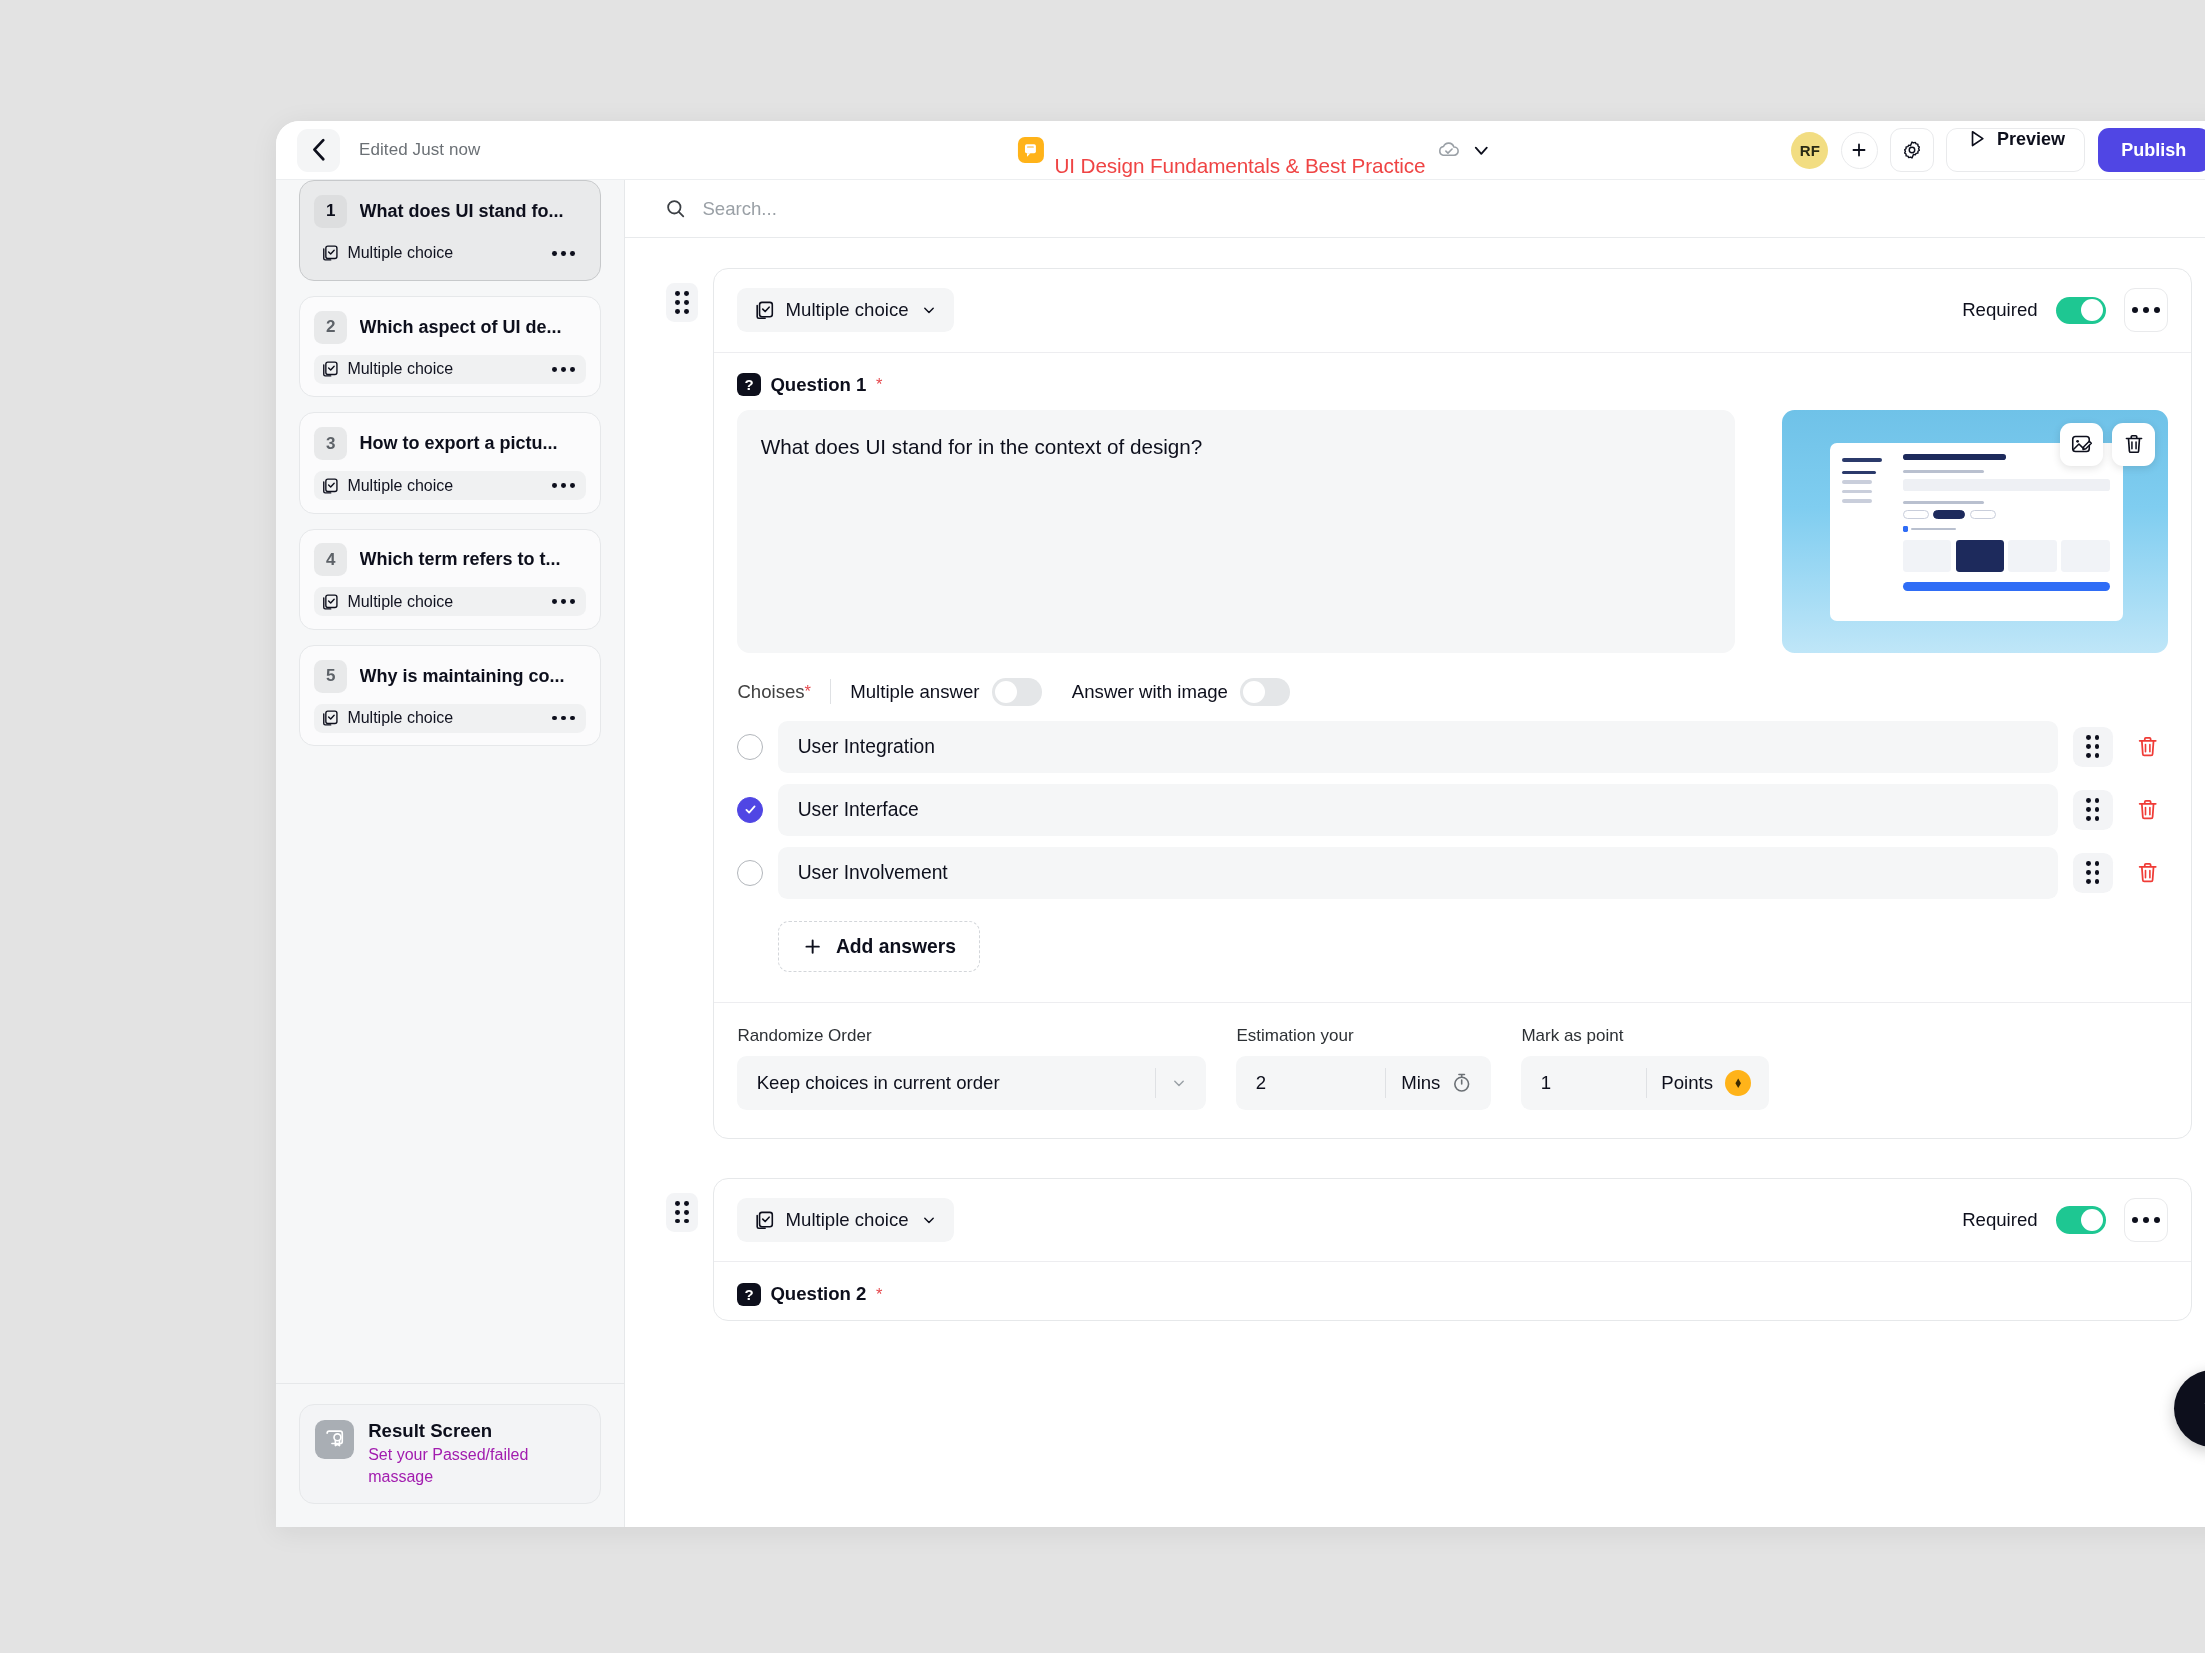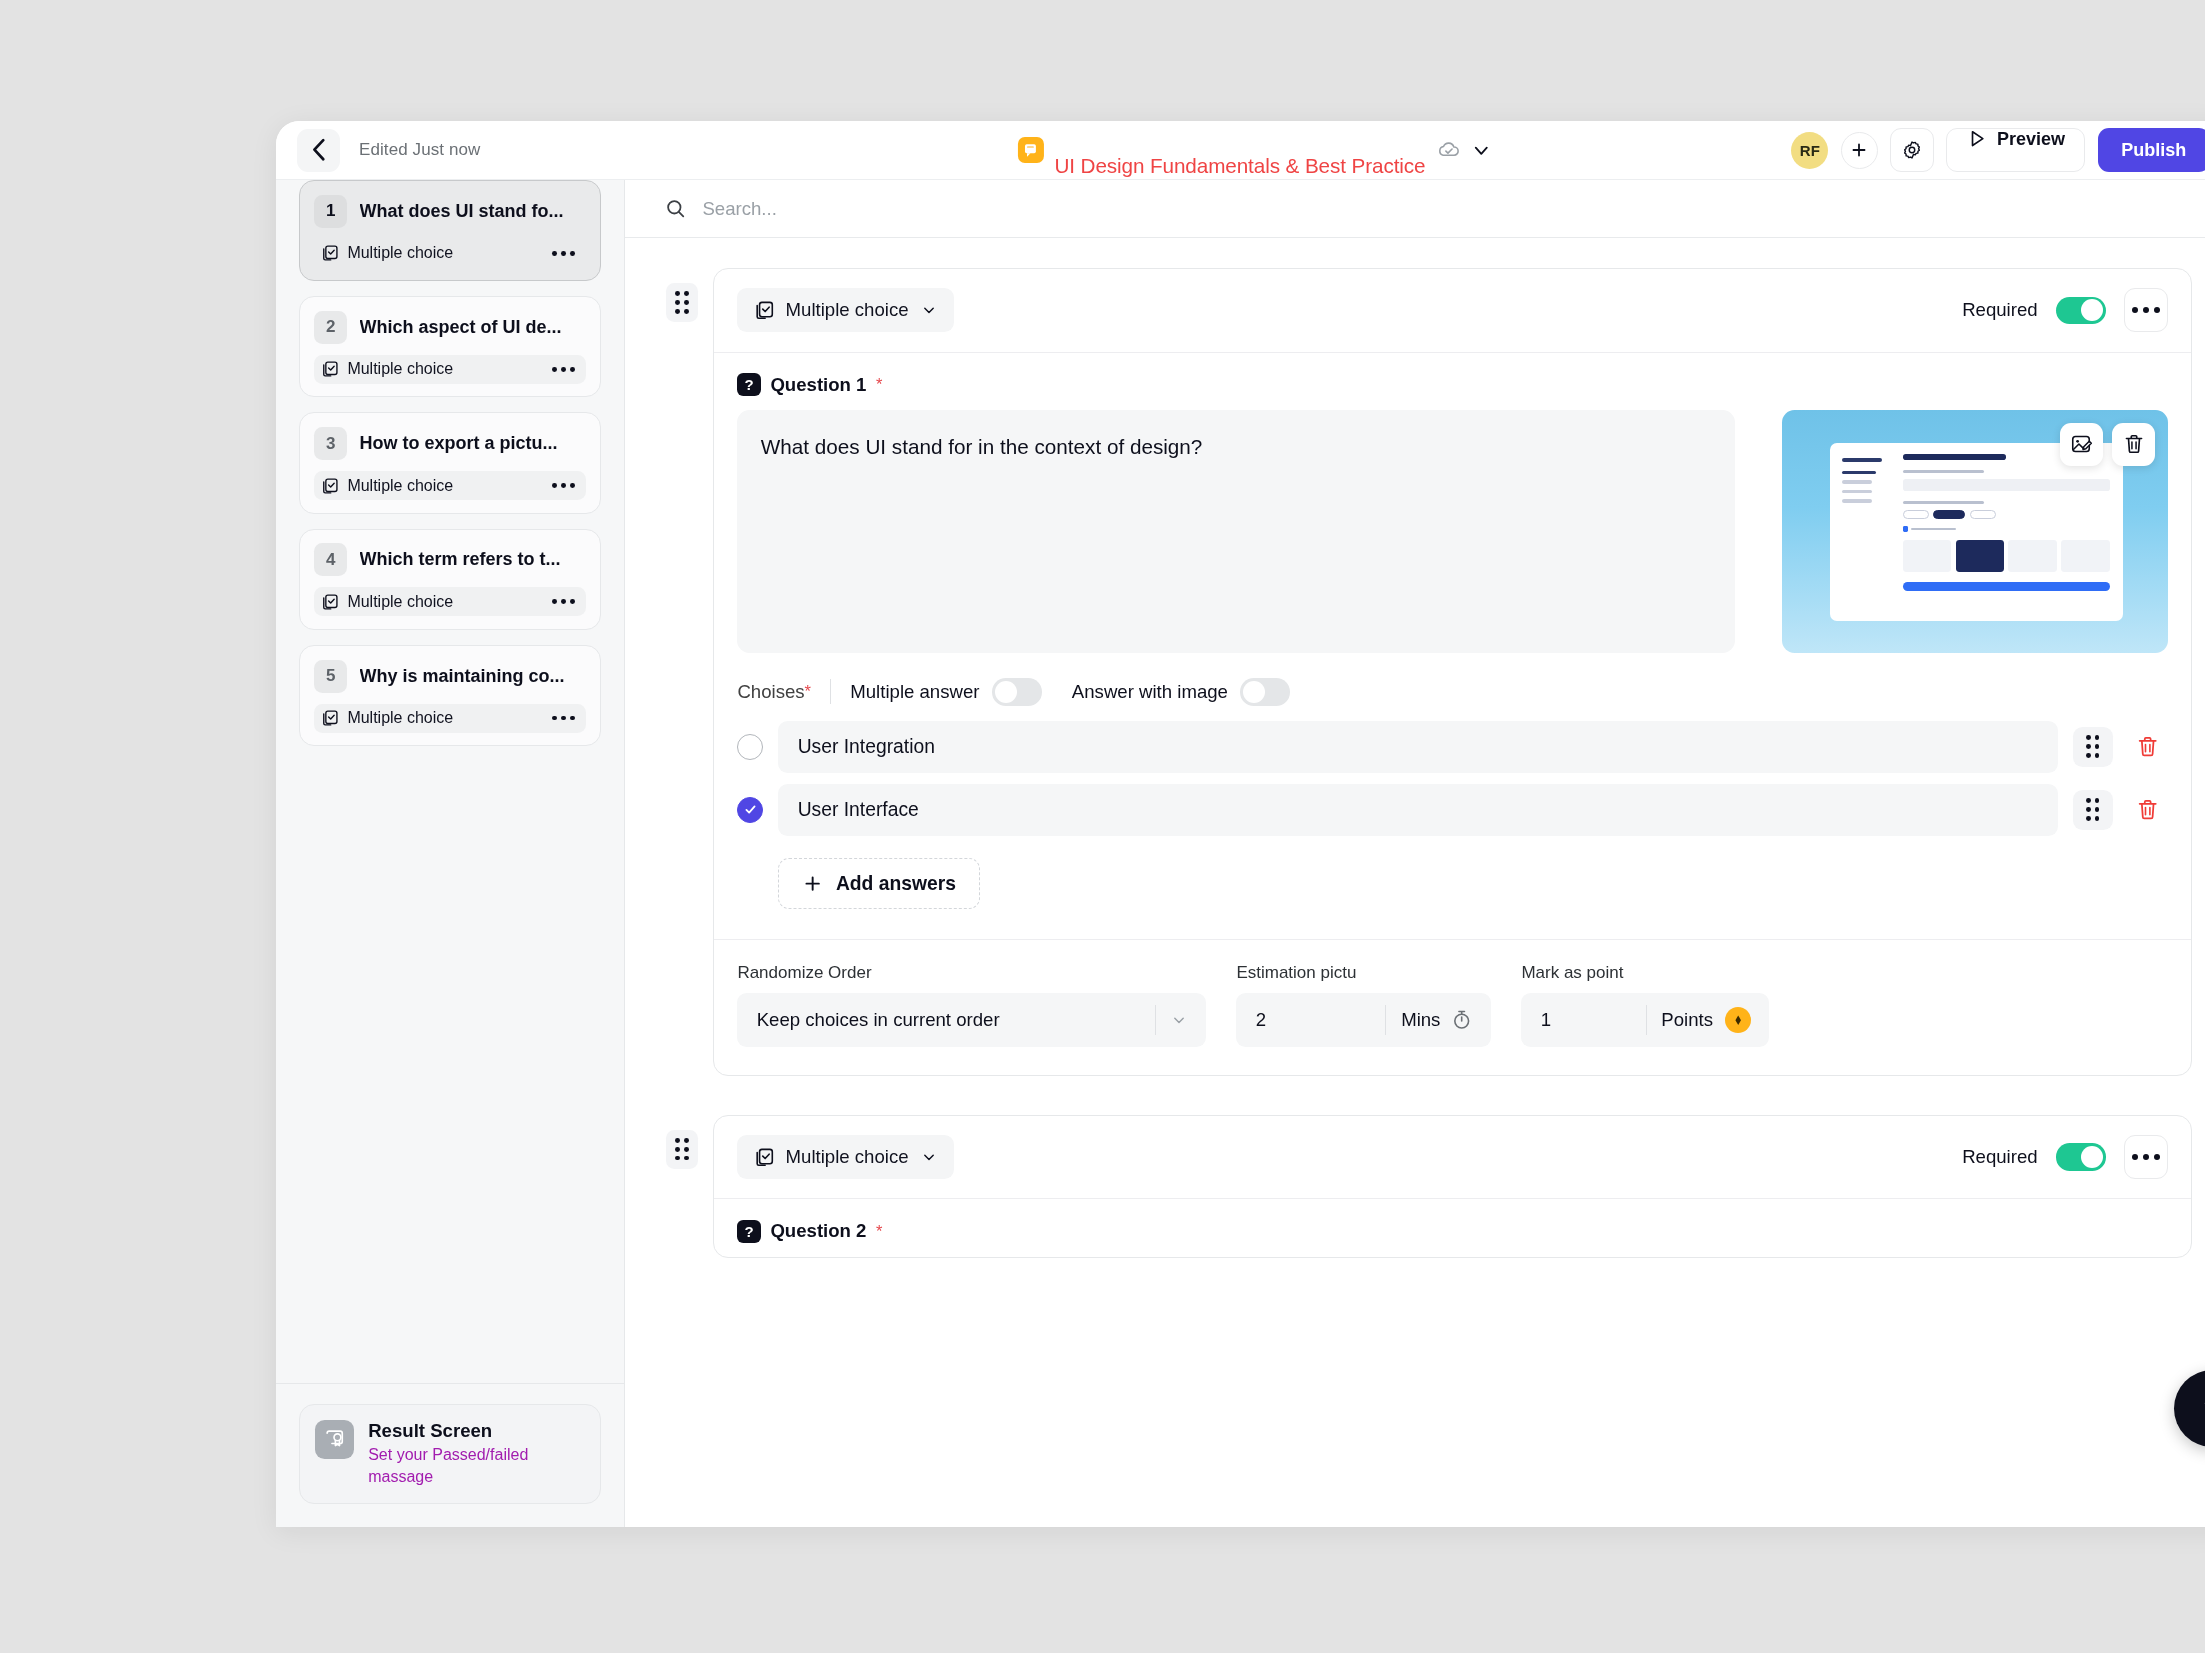--- a/index.html
+++ b/index.html
@@ -825,20 +825,42 @@
                   <svg width="23.4" height="23.4" viewBox="0 0 32 32">
                     <path d="M5 8 H27" stroke="#f03b36" stroke-width="2.4" stroke-linecap="round"></path>
                     <path d="M12 8 V5.5 a1.5 1.5 0 0 1 1.5-1.5 h5 a1.5 1.5 0 0 1 1.5 1.5 V8" fill="none" stroke="#f03b36" stroke-width="2.4"></path>
                     <path d="M8 8 L9.3 26 a2 2 0 0 0 2 2 h9.4 a2 2 0 0 0 2-2 L24 8" fill="none" stroke="#f03b36" stroke-width="2.4" stroke-linejoin="round"></path>
                     <path d="M13 13 V23 M19 13 V23" stroke="#f03b36" stroke-width="2.2" stroke-linecap="round"></path>
                   </svg>
                 </div>
               </div>
 
 
+              <div class="choice-row">
+                <div class="radio"></div>
+                <div class="choice-input">User Involvement</div>
+                <div class="choice-drag">
+                  <div class="dots6">
+                      <i></i>
+                      <i></i>
+                      <i></i>
+                      <i></i>
+                      <i></i>
+                      <i></i>
+                    </div>
+                </div>
+                <div class="choice-del">
+                  <svg width="23.4" height="23.4" viewBox="0 0 32 32">
+                    <path d="M5 8 H27" stroke="#f03b36" stroke-width="2.4" stroke-linecap="round"></path>
+                    <path d="M12 8 V5.5 a1.5 1.5 0 0 1 1.5-1.5 h5 a1.5 1.5 0 0 1 1.5 1.5 V8" fill="none" stroke="#f03b36" stroke-width="2.4"></path>
+                    <path d="M8 8 L9.3 26 a2 2 0 0 0 2 2 h9.4 a2 2 0 0 0 2-2 L24 8" fill="none" stroke="#f03b36" stroke-width="2.4" stroke-linejoin="round"></path>
+                    <path d="M13 13 V23 M19 13 V23" stroke="#f03b36" stroke-width="2.2" stroke-linecap="round"></path>
+                  </svg>
+                </div>
+              </div>
 
               <div class="add-answers">
                 <svg width="19.3" height="19.3" viewBox="0 0 28 28">
                   <path d="M14 5 L14 23 M5 14 L23 14" stroke="#0d0f1c" stroke-width="2.8" stroke-linecap="round"></path>
                 </svg>
                 <span>Add answers</span>
               </div>
             </div>
 
             <div class="settings-divider"></div>
@@ -851,21 +873,21 @@
                   <div class="sep"></div>
                   <div class="tail">
                     <svg width="18" height="18" viewBox="0 0 30 30">
                       <path d="M8 12 L15 19 L22 12" fill="none" stroke="#9aa0a6" stroke-width="2.4" stroke-linecap="round" stroke-linejoin="round"></path>
                     </svg>
                   </div>
                 </div>
               </div>
 
               <div class="field-sm">
-                <div class="setting-label">Estimation pictu</div>
+                <div class="setting-label">Estimation your</div>
                 <div class="select-box">
                   <span>2</span>
                   <div class="sep"></div>
                   <div class="tail">
                     <span class="unit">Mins</span>
                     <svg width="23.4" height="23.4" viewBox="0 0 34 34" style="margin-left:9.6px">
                       <circle cx="17" cy="19" r="10" fill="none" stroke="#6b7075" stroke-width="2.3"></circle>
                       <path d="M17 13 V19" stroke="#6b7075" stroke-width="2.3" stroke-linecap="round"></path>
                       <path d="M13 5 H21" stroke="#6b7075" stroke-width="2.3" stroke-linecap="round"></path>
                       <path d="M17 5 V9" stroke="#6b7075" stroke-width="2.3"></path>

